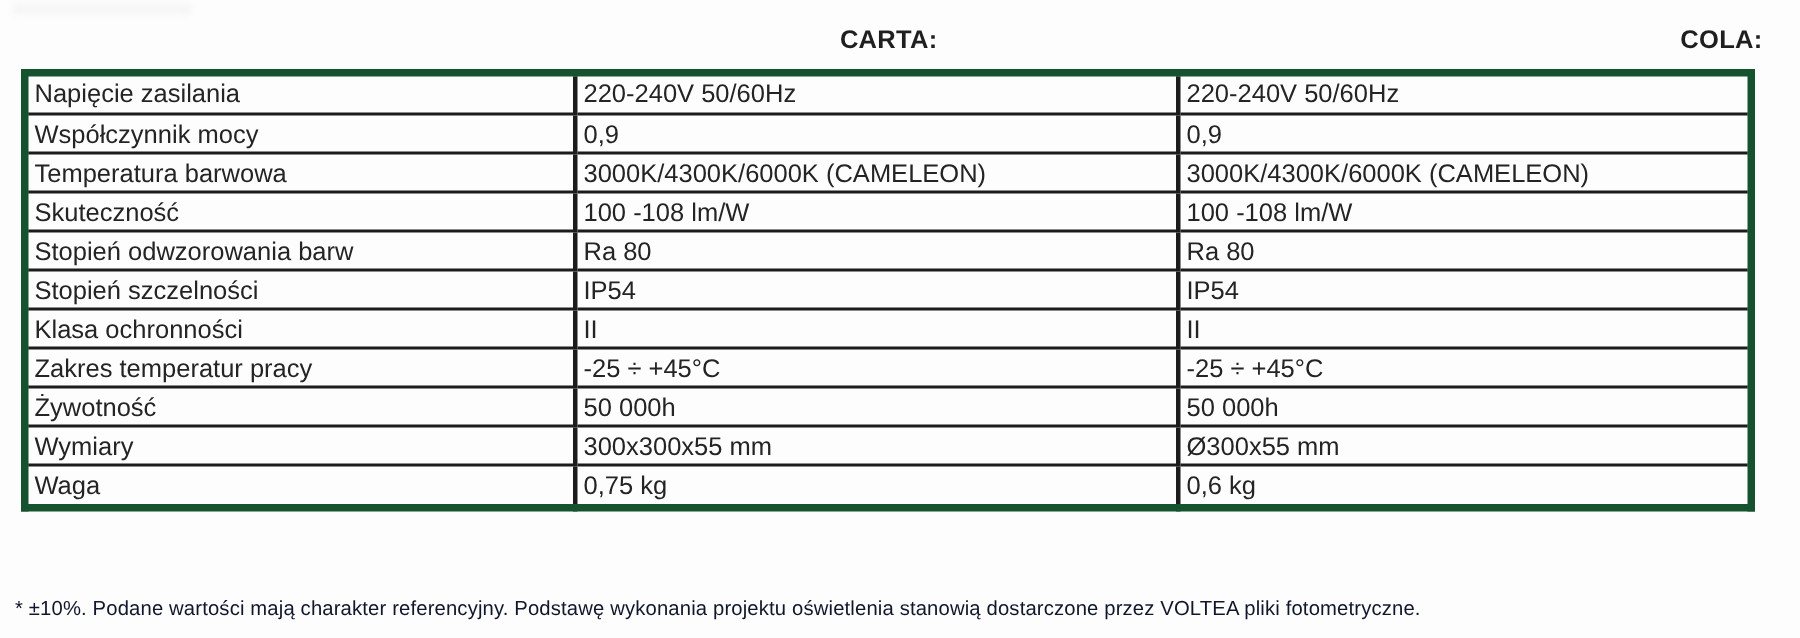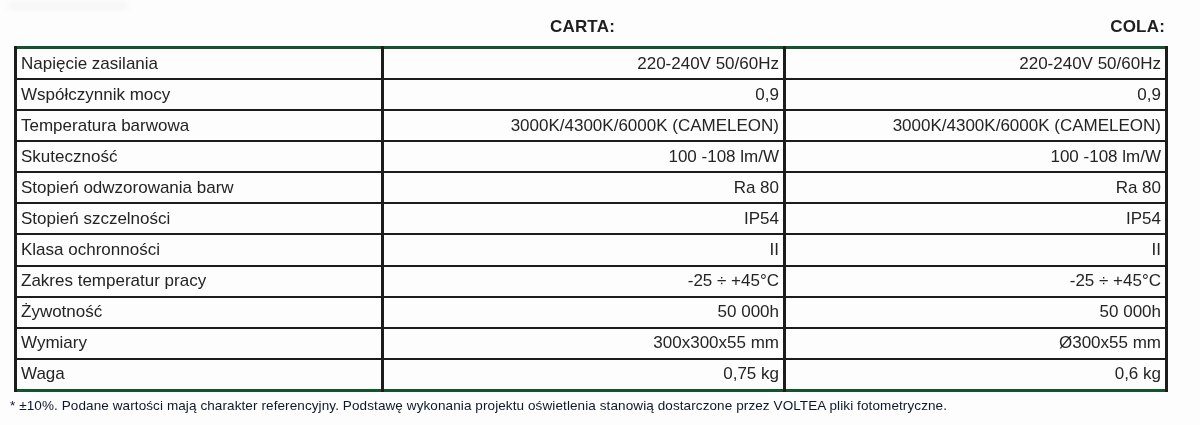--- a/index.html
+++ b/index.html
@@ -14,51 +14,51 @@
   .page { position: absolute; inset: 0; }
 
   
   .smudge {
     position: absolute; left: 8px; top: 2px; width: 120px; height: 8px;
     background: #f2f2f2; filter: blur(2px); border-radius: 3px; opacity: .6;
   }
 
   
   .col-headers {
-    position: absolute; left: 14px; top: 17px; width: 1151px;
+    position: absolute; left: 24px; top: 17px; width: 1151px;
     display: flex;
     gap: 36px;
   }
   .col-headers .c1 { width: 367px; }
   .col-headers .c2 { width: 402px; text-align: center; }
   .col-headers .c3 { width: 382px; text-align: right; }
   .col-head-label {
     font-weight: bold; font-size: 17px; letter-spacing: .2px; color: #1f1f1f;
   }
 
   
   .spec-table-wrap { position: absolute; left: 14px; top: 46px; }
   table.spec {
     border-collapse: collapse;
     table-layout: fixed;
-    width: 1151px; height: 346px;
-    border: 3px solid #14532d;
+    width: 1151px; height: 295px;
+    border: 5px solid #14532d;
   }
   table.spec td {
     border: 2px solid #1c1c1c;
     border-left-width: 3px; border-right-width: 3px;
     font-size: 17px; line-height: 1.05;
     padding: 0 4px;
     overflow: hidden;
   }
   td.label-cell {
     text-align: left; padding-left: 7px;
     white-space: pre-line;
   }
-  td.value-cell { text-align: right; }
+  td.value-cell { text-align: left; }
   tr.tall { height: 38px; }
 
   
   .footnote {
     position: absolute; left: 10px; top: 398px; width: 1185px;
     font-size: 13.5px; color: #0f172a; letter-spacing: .1px;
   }
 </style>
 </head>
 <body>

